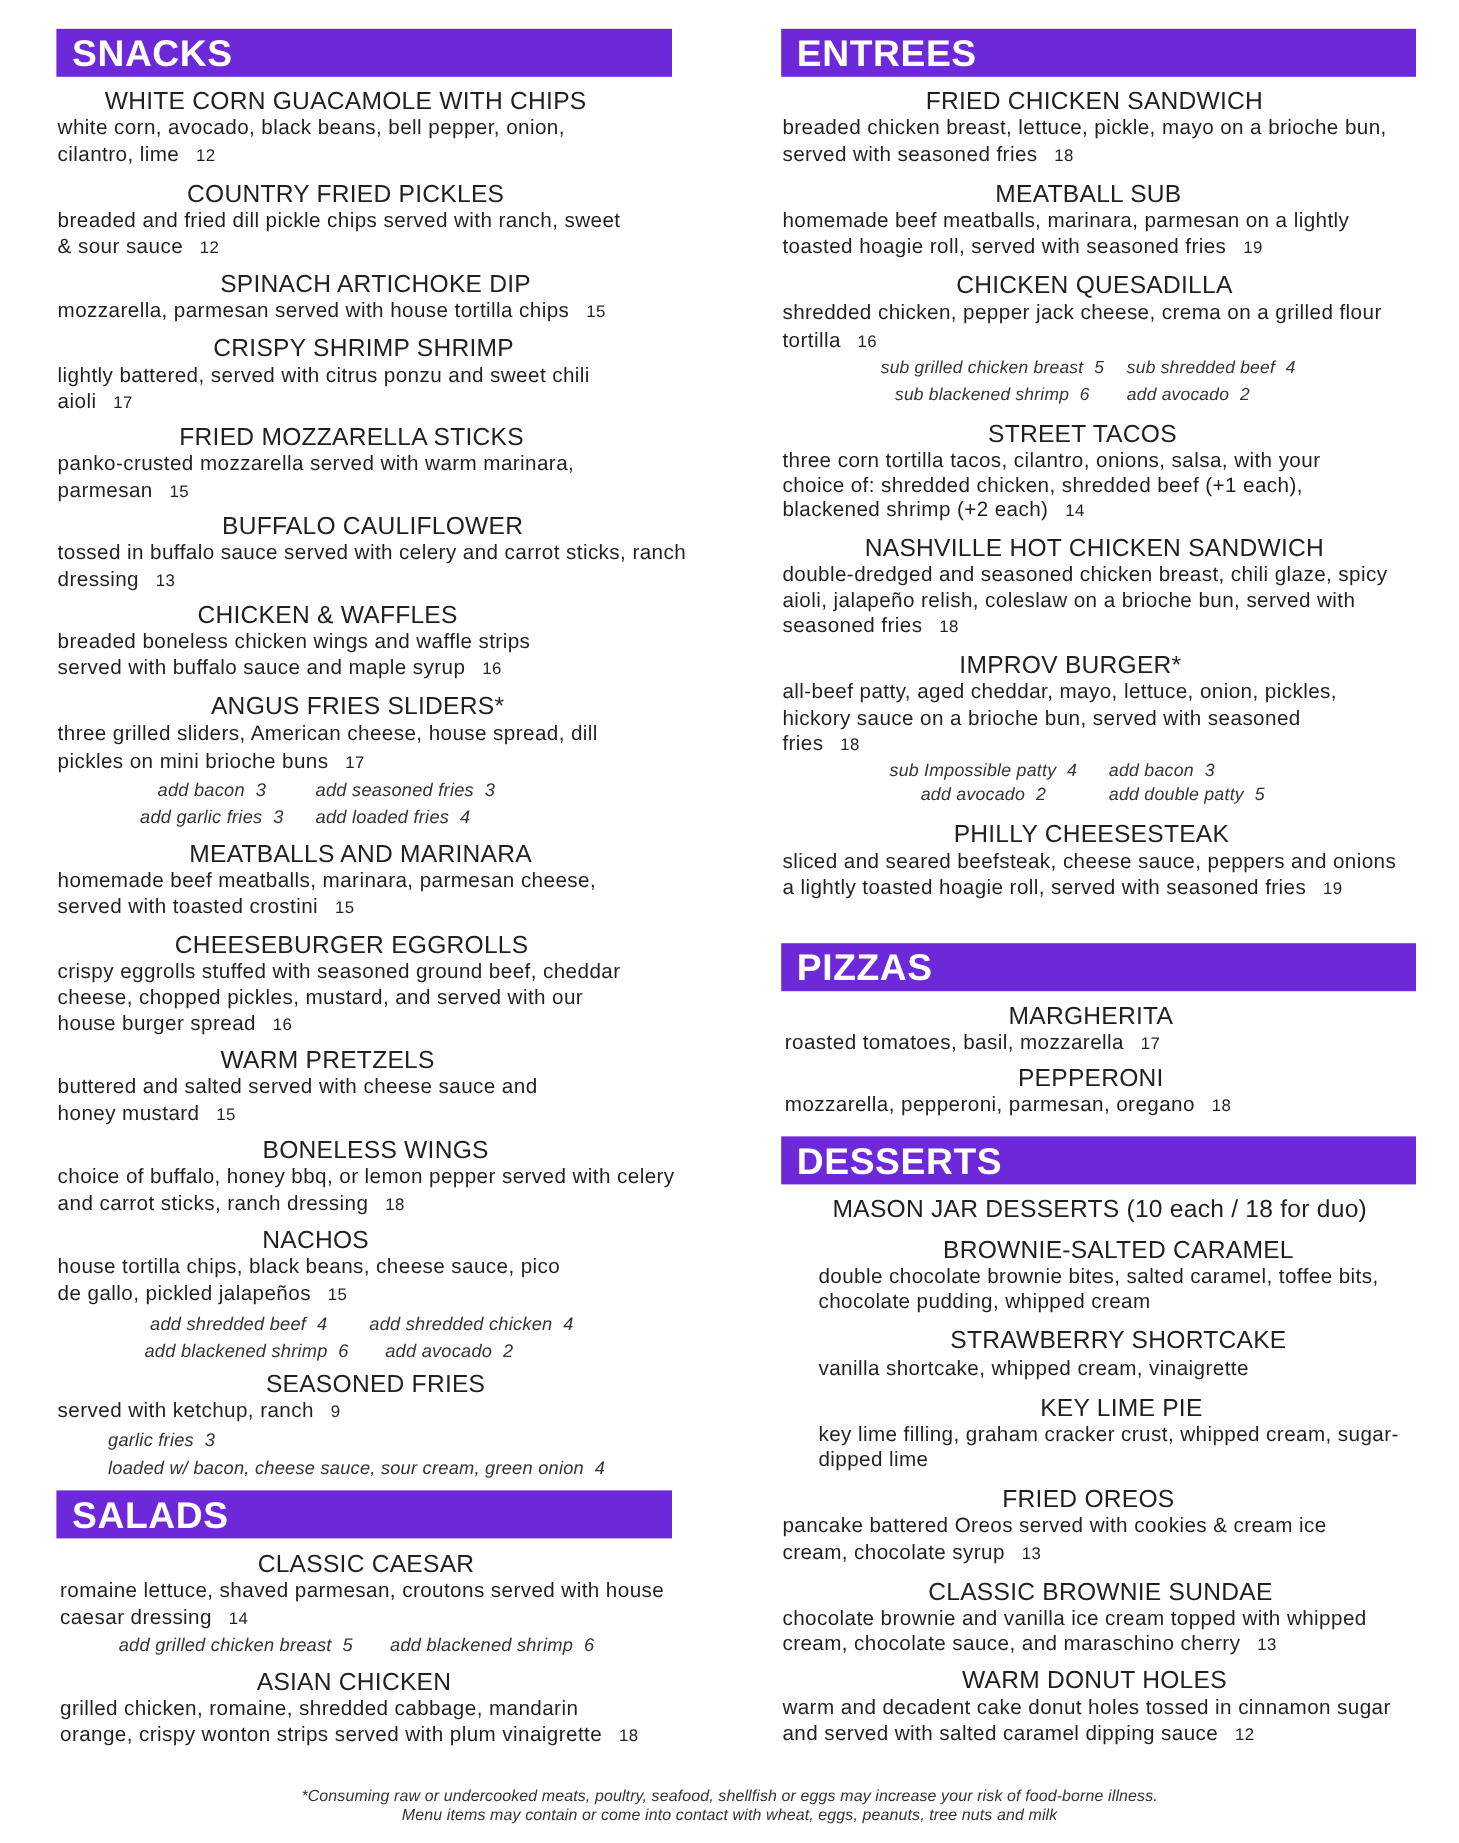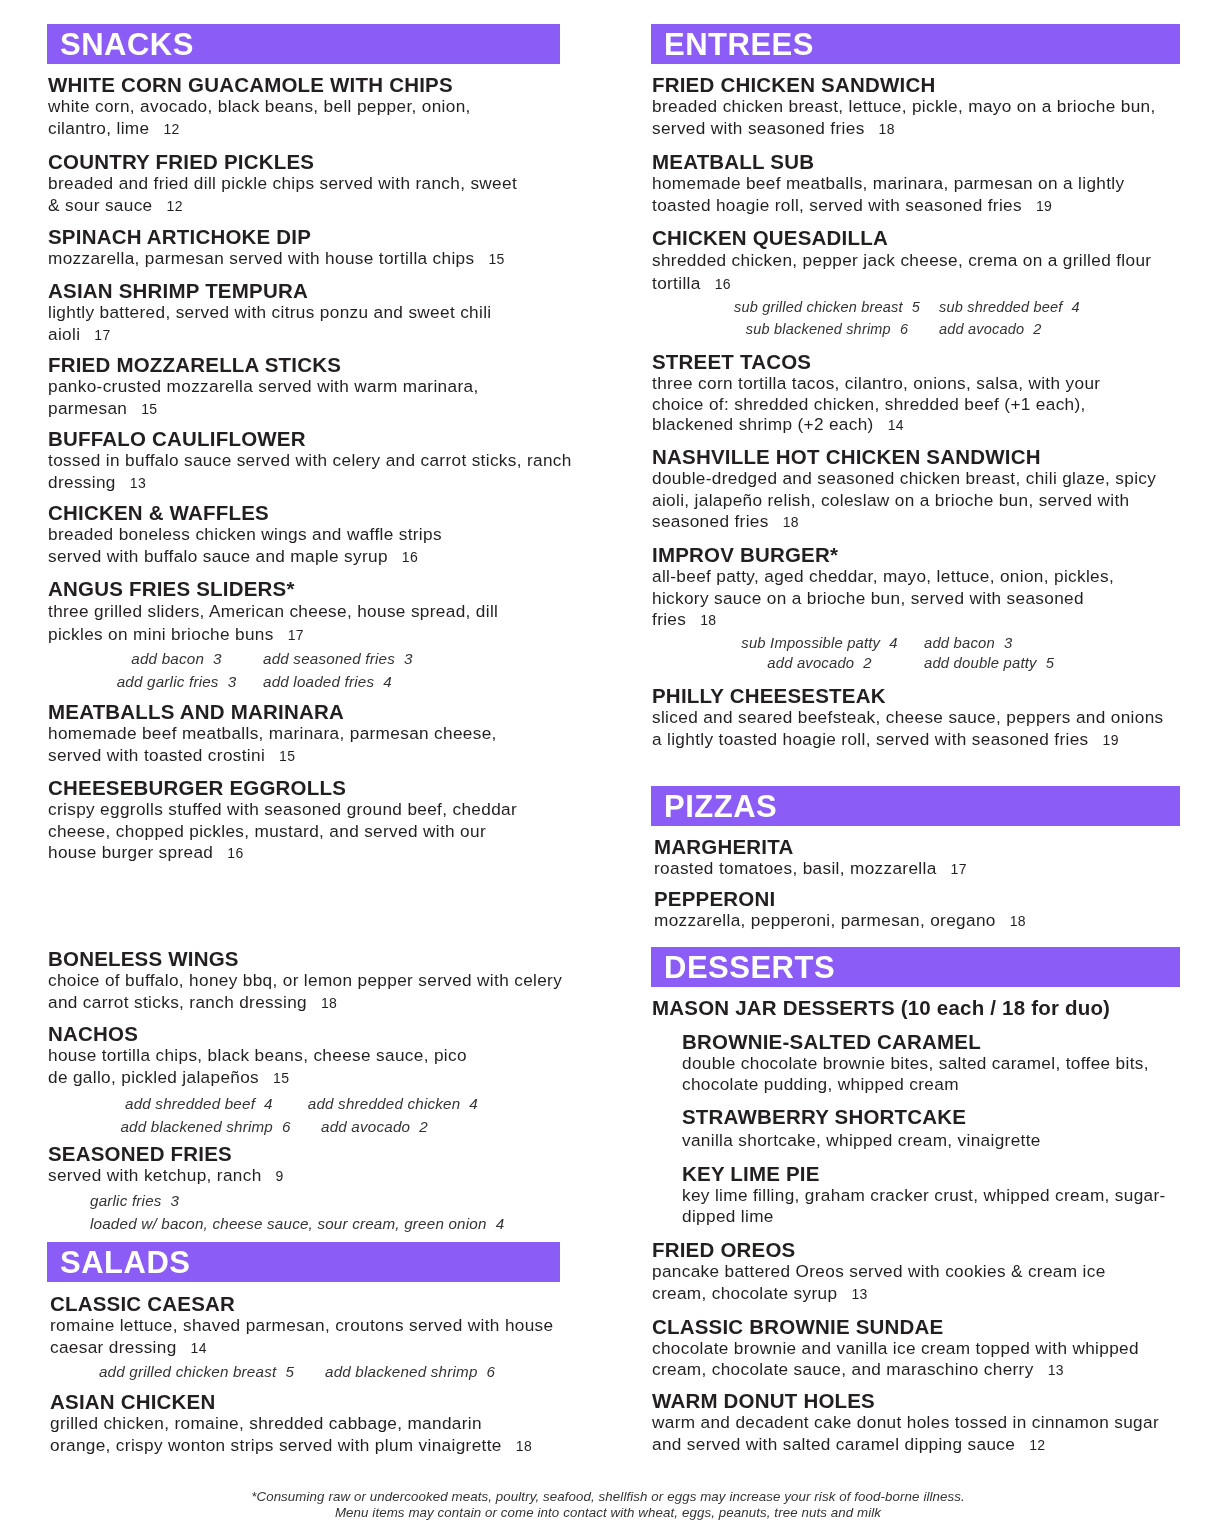--- a/index.html
+++ b/index.html
@@ -1,22 +1,22 @@
 <!DOCTYPE html>
 <html><head>
 <meta charset="utf-8">
 <style>
   html,body{margin:0;padding:0;background:#fff;}
   body{width:1216px;height:1536px;position:relative;overflow:hidden;font-family:"Liberation Sans","DejaVu Sans",sans-serif;color:#231f20;}
   .col{position:absolute;top:0;}
   .left{left:47px;width:515px;}
   .right{left:651px;width:530px;}
-  .band{position:absolute;height:40px;background:#8b5cf6;color:#fff;font-weight:bold;font-size:31px;line-height:42px;padding-left:13px;box-sizing:border-box;letter-spacing:0.5px;}
+  .band{position:absolute;height:40px;background:#6d28d9;color:#fff;font-weight:bold;font-size:31px;line-height:42px;padding-left:13px;box-sizing:border-box;letter-spacing:0.5px;}
   .item{position:absolute;left:1px;right:0;}
-  .name{font-weight:bold;font-size:20.5px;line-height:22px;letter-spacing:0.2px;white-space:nowrap;}
+  .name{font-weight:normal;font-size:20.5px;line-height:22px;letter-spacing:0.2px;white-space:nowrap;text-align:center;}
   .desc{font-size:17.2px;line-height:21.5px;letter-spacing:0.35px;}
   .price{font-size:14px;margin-left:14px;font-weight:normal;}
   .addons{font-style:italic;font-size:15.2px;color:#333;line-height:23px;letter-spacing:0.2px;}
   .addons .row{display:flex;text-align:center;}
   .addons .cell{white-space:nowrap;}
   .addons .cell span.p{margin-left:9px;}
   .footer{position:absolute;left:0;width:1216px;top:1489px;text-align:center;font-style:italic;font-size:13.3px;line-height:16px;color:#333;letter-spacing:0.1px;}
 </style>
 </head>
 <body>
@@ -30,21 +30,21 @@
   </div>
   <div class="item" style="top:151px;width:480px;">
     <div class="name">COUNTRY FRIED PICKLES</div>
     <div class="desc"><span>breaded and fried dill pickle chips served with ranch, sweet &amp; sour sauce</span><span class="price">12</span></div>
   </div>
   <div class="item" style="top:226px;width:530px;">
     <div class="name">SPINACH ARTICHOKE DIP</div>
     <div class="desc"><span>mozzarella, parmesan served with house tortilla chips</span><span class="price">15</span></div>
   </div>
   <div class="item" style="top:280px;width:510px;">
-    <div class="name">ASIAN SHRIMP TEMPURA</div>
+    <div class="name">CRISPY SHRIMP SHRIMP</div>
     <div class="desc"><span>lightly battered, served with citrus ponzu and sweet chili aioli</span><span class="price">17</span></div>
   </div>
   <div class="item" style="top:354px;width:490px;">
     <div class="name">FRIED MOZZARELLA STICKS</div>
     <div class="desc"><span>panko-crusted mozzarella served with warm marinara, parmesan</span><span class="price">15</span></div>
   </div>
   <div class="item" style="top:428px;width:525px;">
     <div class="name">BUFFALO CAULIFLOWER</div>
     <div class="desc"><span>tossed in buffalo sauce served with celery and carrot sticks, ranch dressing</span><span class="price">13</span></div>
   </div>
@@ -67,20 +67,24 @@
     </div>
   </div>
   <div class="item" style="top:701px;width:505px;">
     <div class="name">MEATBALLS AND MARINARA</div>
     <div class="desc"><span>homemade beef meatballs, marinara, parmesan cheese, served with toasted crostini</span><span class="price">15</span></div>
   </div>
   <div class="item" style="top:777px;width:490px;">
     <div class="name">CHEESEBURGER EGGROLLS</div>
     <div class="desc"><span>crispy eggrolls stuffed with seasoned ground beef, cheddar cheese, chopped pickles, mustard, and served with our house burger spread</span><span class="price">16</span></div>
   </div>
+  <div class="item" style="top:873px;width:450px;">
+    <div class="name">WARM PRETZELS</div>
+    <div class="desc"><span>buttered and salted served with cheese sauce and honey mustard</span><span class="price">15</span></div>
+  </div>
   <div class="item" style="top:948px;width:530px;">
     <div class="name">BONELESS WINGS</div>
     <div class="desc"><span>choice of buffalo,  honey bbq, or lemon pepper served with celery and carrot sticks, ranch dressing</span><span class="price">18</span></div>
   </div>
   <div class="item" style="top:1023px;width:430px;">
     <div class="name">NACHOS</div>
     <div class="desc"><span>house tortilla chips, black beans, cheese sauce, pico de gallo, pickled jalapeños</span><span class="price">15</span></div>
     <div class="addons" style="padding-left:42px;margin-top:3px;">
       <div class="row">
           <span class="cell" style="width:231px;"><span>add shredded beef</span><span class="p">4</span></span>

